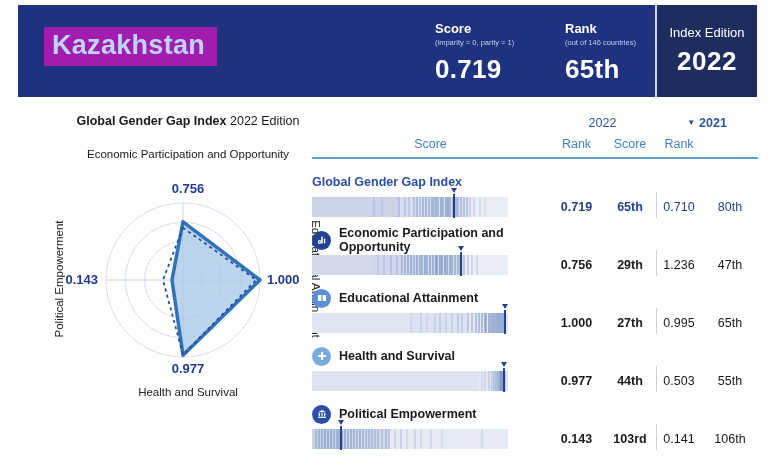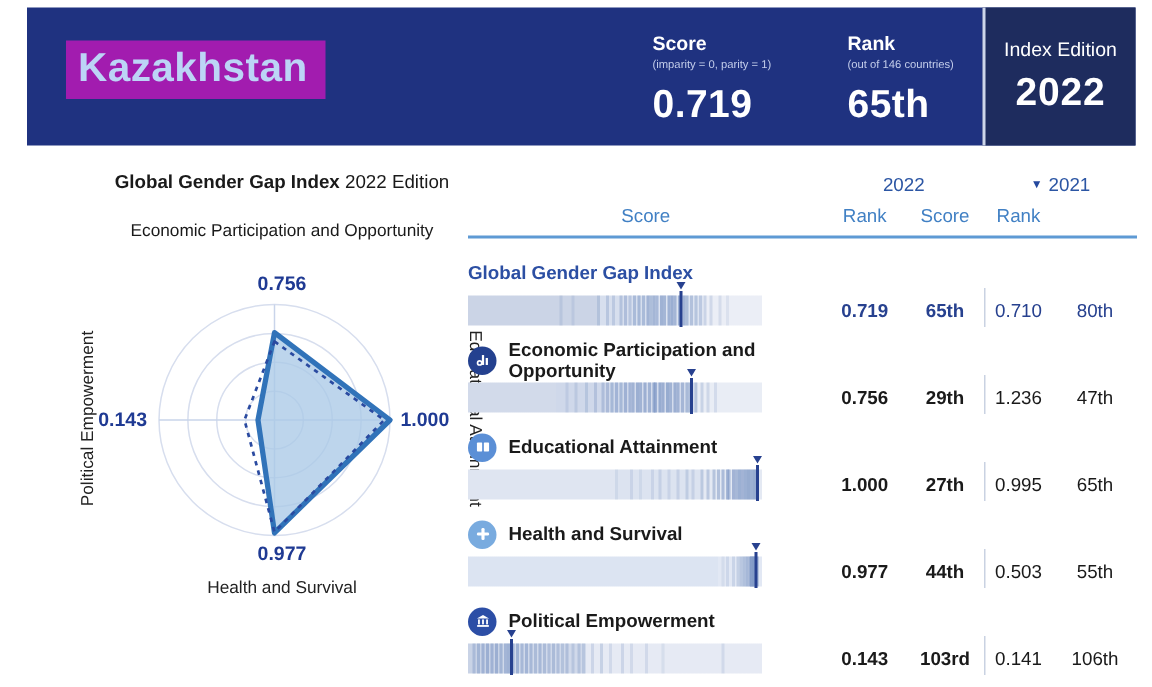--- a/index.html
+++ b/index.html
@@ -52,21 +52,21 @@
                         transform:rotate(90deg); }
   .ax-title.bot { left:0; right:0; top:218px; text-align:center; }
 
   
   .right-panel { position:absolute; left:312px; top:106px; width:446px; }
   .overview-title { font-size:12.5px; font-weight:700; color:#1a1a1a; }
   .grid { display:grid; grid-template-columns:237px 55px 52px 46px 56px; align-items:end; }
   .year-row { margin-top:10px; font-size:12.5px; color:#2c56a4; }
   .year-cell { text-align:center; }
   .y22 { grid-column:2/4; }
-  .y21 { grid-column:4/6; }
+  .y21 { grid-column:4/6;font-weight:bold; }
   .tri { display:inline-block; font-size:8px; vertical-align:2px; margin-right:4px; color:#24489e; }
   .colhead-row { margin-top:7px; font-size:12.5px; color:#4180c4; }
   .colhead { text-align:center; }
   .colhead.first { text-align:left; }
   .rule { margin-top:6px; height:2px; background:#5e9ad4; }
 
   .t-row { margin-top:13px; }
   .cell-main { grid-column:1; }
   .row-label { display:flex; align-items:center; margin-bottom:5px; height:20px; }
   .row-label .txt { font-size:12.5px; font-weight:700; color:#1a1a1a; }

